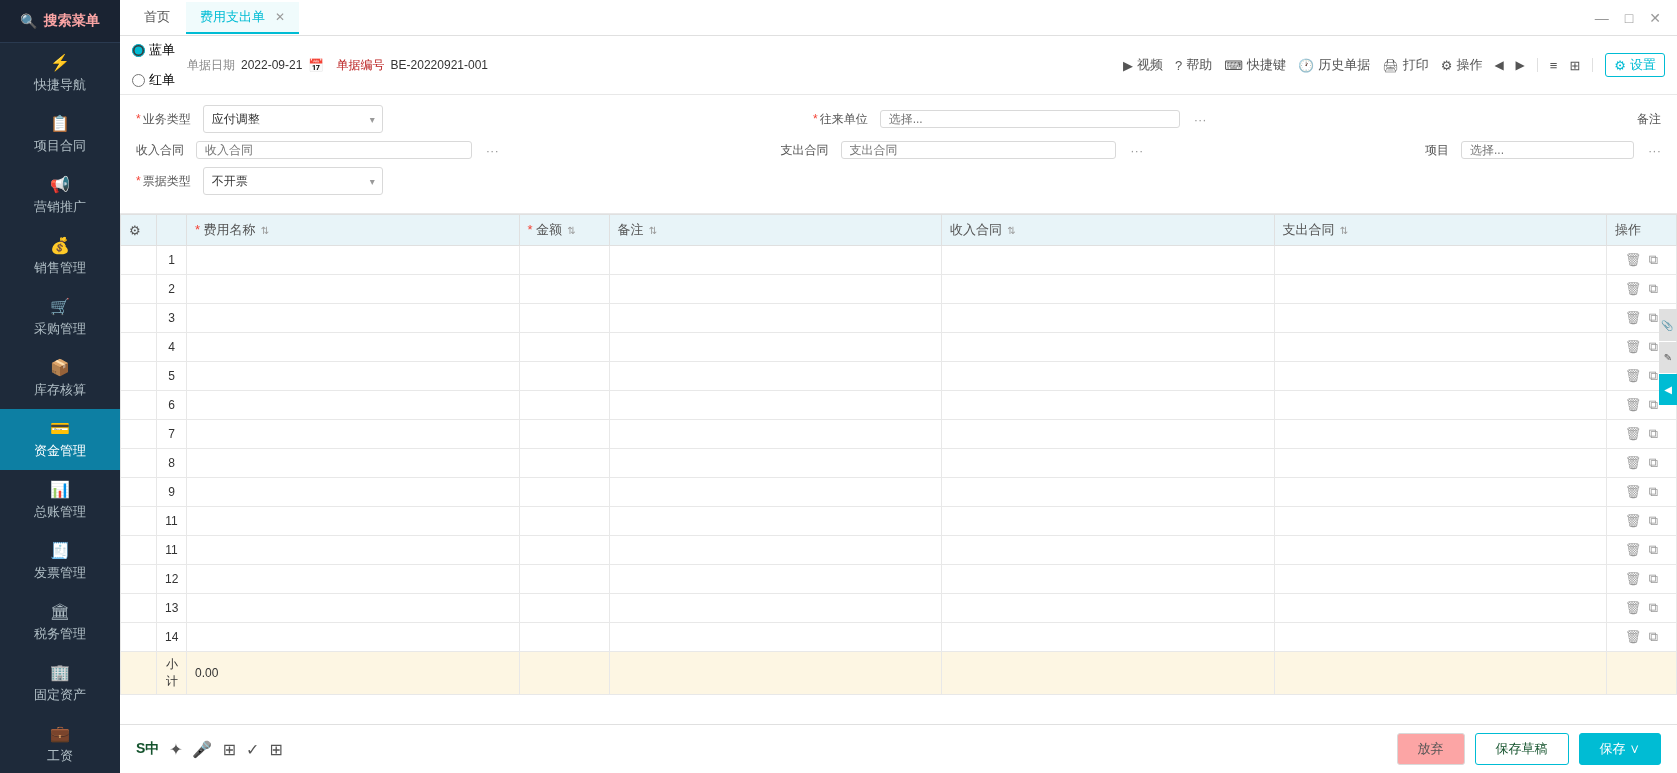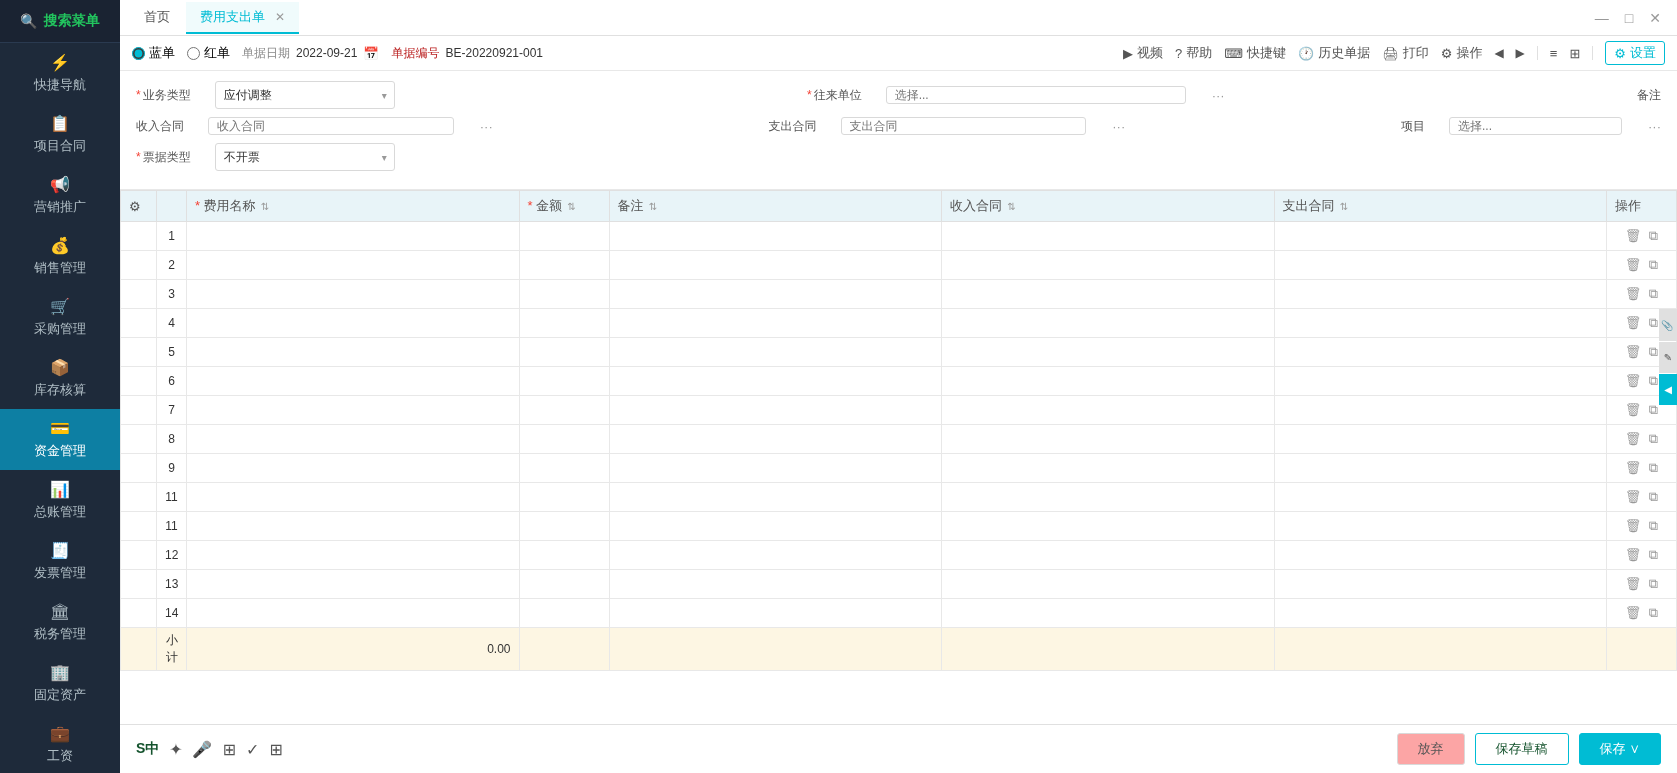--- a/index.html
+++ b/index.html
@@ -2,45 +2,45 @@
 <html><head>
   <meta charset="utf-8">
   <style>
     * { box-sizing: border-box; margin: 0; padding: 0; font-family: 'Microsoft YaHei', SimSun, sans-serif; font-size: 13px; }
     body { background: #f0f2f5; display: flex; height: 773px; overflow: hidden; }
 
     
     .sidebar { width: 120px; background: #1e2a3a; color: #cdd3db; display: flex; flex-direction: column; height: 100%; flex-shrink: 0; }
     .sidebar-top { background: #1a2332; padding: 12px 0; display: flex; align-items: center; justify-content: center; gap: 6px; border-bottom: 1px solid #2a3a50; }
     .sidebar-search-icon { color: #4fc3f7; font-size: 14px; }
-    .sidebar-search-text { color: #22c55e; font-size: 14px; font-weight: bold; }
+    .sidebar-search-text { color: #fca5a5; font-size: 14px; font-weight: bold; }
     .sidebar-item { display: flex; flex-direction: column; align-items: center; justify-content: center; padding: 10px 6px; cursor: pointer; gap: 4px; color: #b0bec5; font-size: 12px; }
     .sidebar-item.active { background: #0d7fa3; color: #fff; }
     .sidebar-item-icon { font-size: 16px; }
 
     
     .main { flex: 1; display: flex; flex-direction: column; overflow: hidden; background: #f0f2f5; }
 
     
     .tab-bar { background: #fff; display: flex; align-items: center; border-bottom: 1px solid #e0e0e0; padding: 0 10px; height: 36px; gap: 2px; }
     .tab { padding: 0 14px; height: 32px; display: flex; align-items: center; cursor: pointer; font-size: 13px; color: #555; border-bottom: 2px solid transparent; gap: 6px; }
     .tab.active { color: #00bcd4; border-bottom: 2px solid #00bcd4; background: #f0fbfc; }
     .tab-close { color: #999; font-size: 12px; cursor: pointer; margin-left: 4px; }
-    .radio-group { display: flex; align-items: center; gap: 12px; }
+    .radio-group { display: flex; align-items: center; gap: 12px; flex-direction: column; }
     .radio-label { display: flex; align-items: center; gap: 4px; cursor: pointer; }
     .radio-blue input { accent-color: #00bcd4; }
     .radio-red input { accent-color: #f44336; }
     .toolbar-field { display: flex; align-items: center; gap: 6px; color: #555; }
     .win-btn { background: none; border: none; cursor: pointer; font-size: 14px; color: #999; padding: 2px 6px; }
     .top-action-item { display: flex; align-items: center; gap: 4px; cursor: pointer; color: #555; font-size: 12px; }
     .settings-btn { display: flex; align-items: center; gap: 4px; cursor: pointer; color: #00bcd4; font-size: 12px; border: 1px solid #00bcd4; padding: 2px 8px; border-radius: 3px; }
 
     
     .form-area { background: #fff; padding: 10px 16px; border-bottom: 1px solid #e8e8e8; }
-    .form-row { display: flex; align-items: center; gap: 24px; margin-bottom: 8px; flex-wrap: wrap; }
+    .form-row { display: flex; align-items: center; gap: 12px; margin-bottom: 8px; flex-wrap: wrap; }
     .form-label { color: #555; white-space: nowrap; font-size: 12px; }
     .form-label.required::before { content: '*'; color: #f44336; margin-right: 2px; }
     .form-input { height: 16px; border: 1px solid #d9d9d9; border-radius: 3px; padding: 8px 8px; font-size: 12px; color: #333; min-width: 120px; background: #fff; outline: none; }
     .form-input-wide { min-width: 200px; flex: 1; max-width: 300px; }
     .form-select { height: 28px; border: 1px solid #d9d9d9; border-radius: 3px; padding: 0 8px; font-size: 12px; color: #333; min-width: 160px; background: #fff; outline: none; appearance: none; cursor: pointer; }
     .form-select-wrapper { position: relative; display: inline-flex; align-items: center; }
     .form-select-wrapper::after { content: '▾'; position: absolute; right: 8px; pointer-events: none; color: #999; font-size: 10px; }
     .form-dots { color: #999; cursor: pointer; margin-left: 2px; }
 
     
@@ -474,21 +474,21 @@
       <td></td>
       <td></td>
       <td class="col-actions">
         <button class="action-btn">🗑</button>
         <button class="action-btn">⧉</button>
       </td>
     </tr>
             <tr class="subtotal-row">
     <td></td>
     <td class="subtotal-label">小计</td>
-    <td class="subtotal-value" style="text-align:right;">0.00</td>
+    <td class="subtotal-value" style="">0.00</td>
     <td></td>
     <td></td>
     <td></td>
     <td></td>
     <td></td>
   </tr>
           </tbody>
       </table>
     </div>
 

